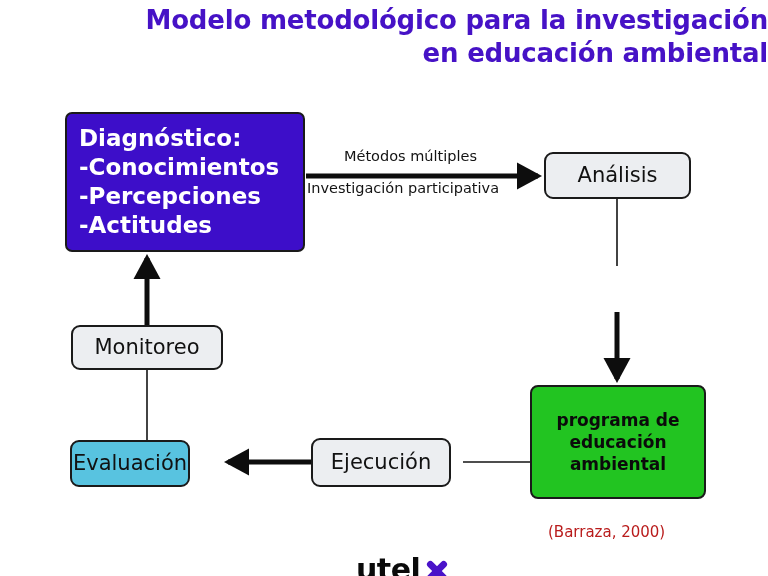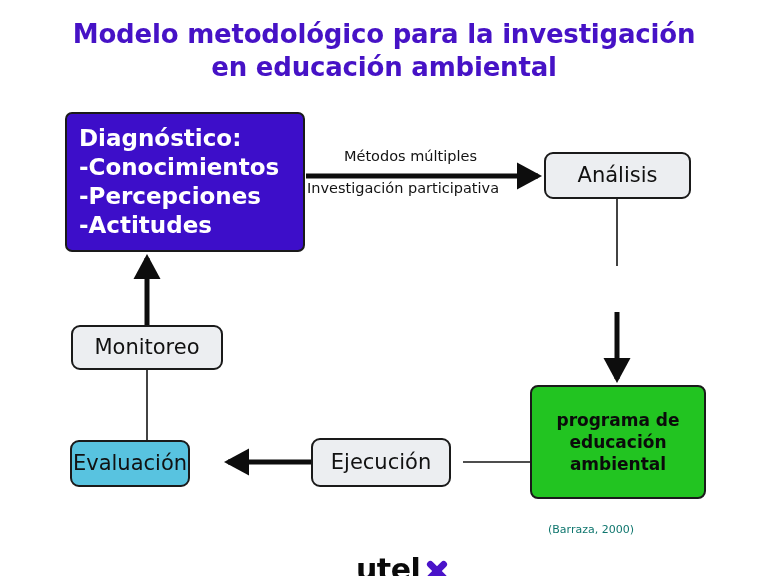--- a/index.html
+++ b/index.html
@@ -20,23 +20,23 @@
     position: absolute;
     inset: 0;
     width: 768px;
     height: 576px;
   }
 
   
   .title {
     position: absolute;
     left: 0;
-    top: 18px;
+    top: 4px;
     width: 768px;
-    text-align: center;
+    text-align: right;
     color: #4612c6;
     font-weight: bold;
     font-size: 26px;
     line-height: 1.28;
     letter-spacing: -0.2px;
   }
   .title .line { display: block; }
 
   
   .node {
@@ -139,22 +139,22 @@
     z-index: 4;
   }
   .edge-label.metodos { left: 344px; top: 148px; }
   .edge-label.investigacion { left: 307px; top: 180px; }
 
   
   .citation {
     position: absolute;
     left: 548px;
     top: 523px;
-    font-size: 11px;
-    color: #0f766e;
+    font-size: 15px;
+    color: #b91c1c;
     white-space: nowrap;
   }
 
   
   .logo {
     position: absolute;
     left: 356px;
     top: 518px;
     height: 40px;
     display: flex;

